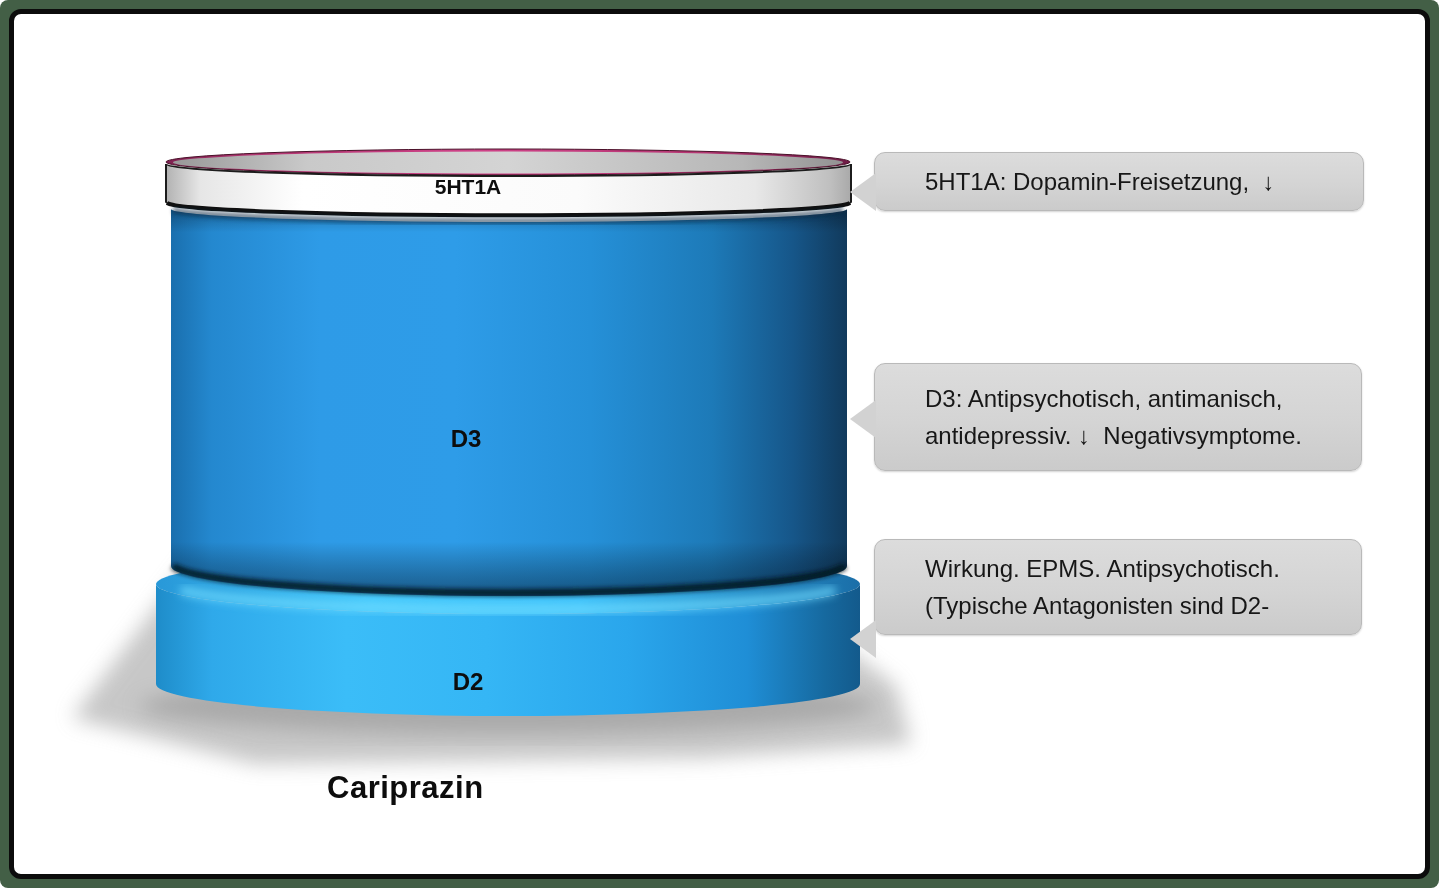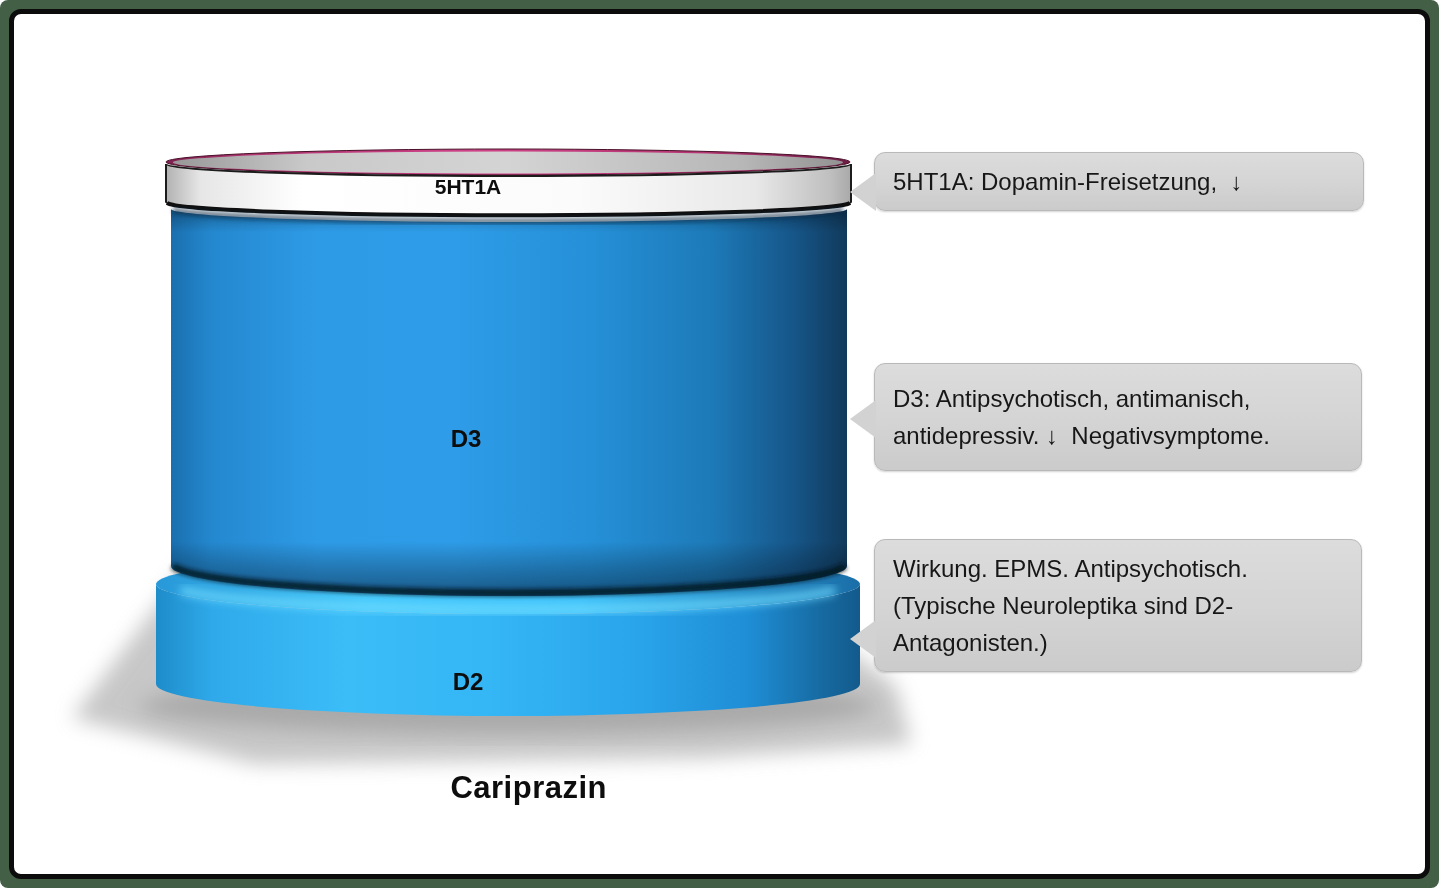--- a/index.html
+++ b/index.html
@@ -17,29 +17,29 @@
   .cyl-svg{position:absolute;left:0;top:0;}
   .callout{
     position:absolute;
     background:linear-gradient(180deg,#dcdcdc 0%,#d4d4d4 55%,#cbcbcb 100%);
     border:1px solid #b9b9b9;
     border-radius:11px;
     box-shadow:0 1px 2px rgba(0,0,0,.18);
     padding:10px 18px;
     font-size:24px;line-height:37px;color:#171717;
   }
-  .callout .line{display:block;white-space:pre;}
+  .callout .line{display:block;white-space:pre;margin-left:32px;}
   .tail{
     position:absolute;left:-25px;width:0;height:0;border-style:solid;
     border-width:19px 26px 19px 0;
     border-color:transparent #d2d2d2 transparent transparent;
   }
   .title{
     position:absolute;left:321px;top:764px;width:280px;
-    text-align:right;font-size:31px;font-weight:bold;color:#0d0d0d;
+    text-align:left;font-size:31px;font-weight:bold;color:#0d0d0d;
     letter-spacing:.5px;
   }
   .seg-label{font-weight:bold;fill:#0d0d0d;}
 </style>
 </head>
 <body>
 
 <div class="frame">
   <div class="panel">
     <div class="stage">
@@ -144,21 +144,20 @@
 
       <div class="callout" style="left:868px;top:357px;width:450px;padding-top:16px;padding-bottom:16px;">
         <span class="tail" style="top:36px;"></span>
         <span class="line">D3: Antipsychotisch, antimanisch,</span>
         <span class="line">antidepressiv. ↓  Negativsymptome.</span>
       </div>
 
       <div class="callout" style="left:868px;top:533px;width:450px;">
         <span class="tail" style="top:80px;"></span>
         <span class="line">Wirkung. EPMS. Antipsychotisch.</span>
-        <span class="line">(Typische Neuroleptika sind D2-</span>
-        <span class="line">Antagonisten.)</span>
+        <span class="line">(Typische Antagonisten sind D2-</span>
       </div>
 
       <div class="title">Cariprazin</div>
 
     </div>
   </div>
 </div>
 
 </body></html>

